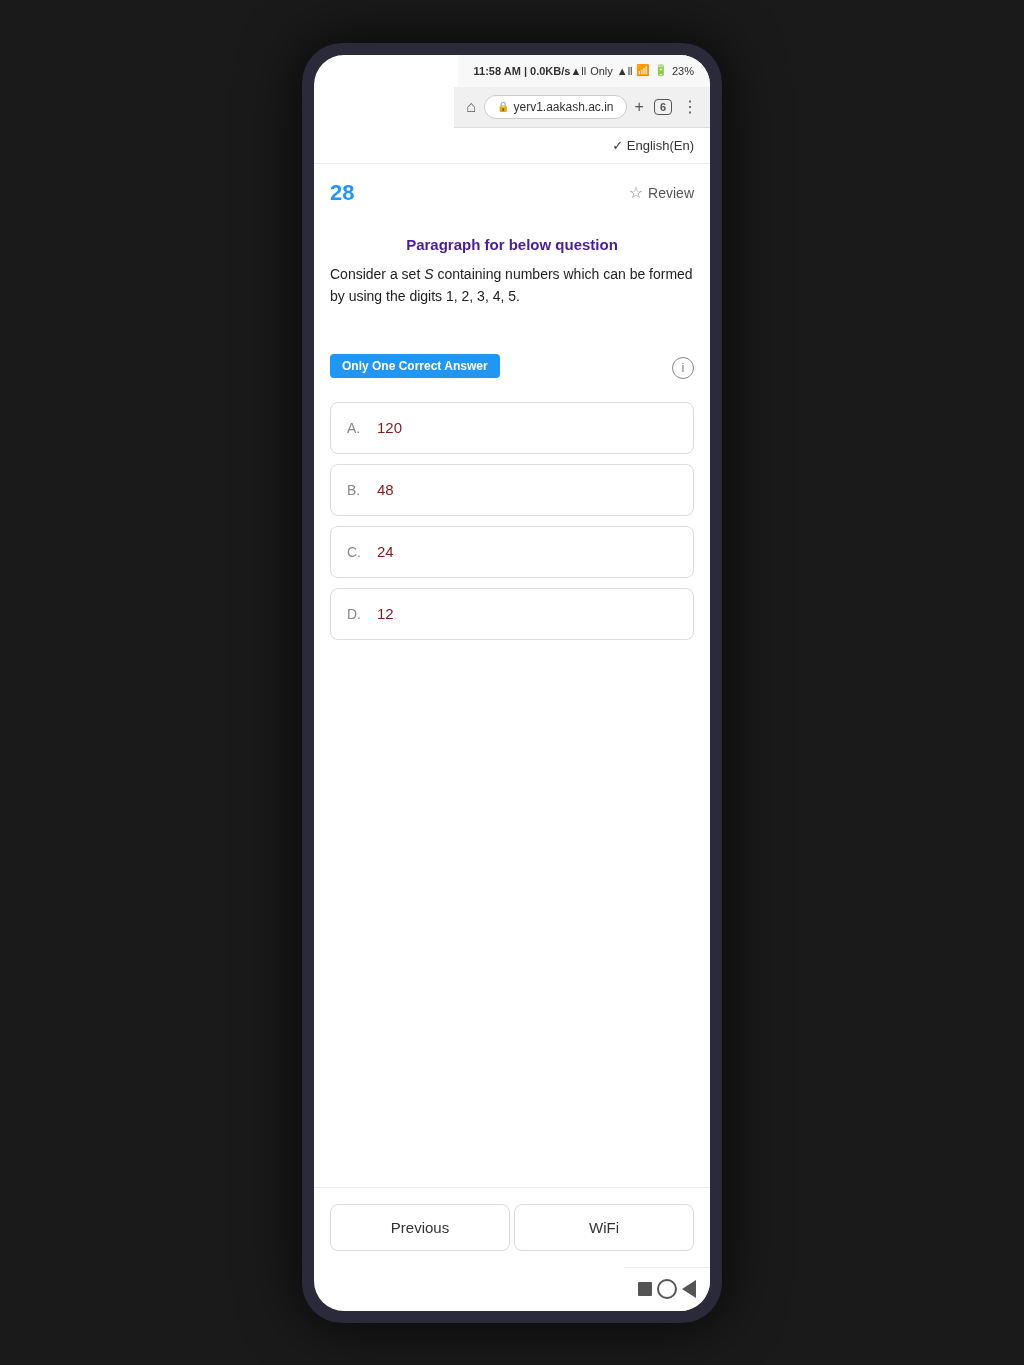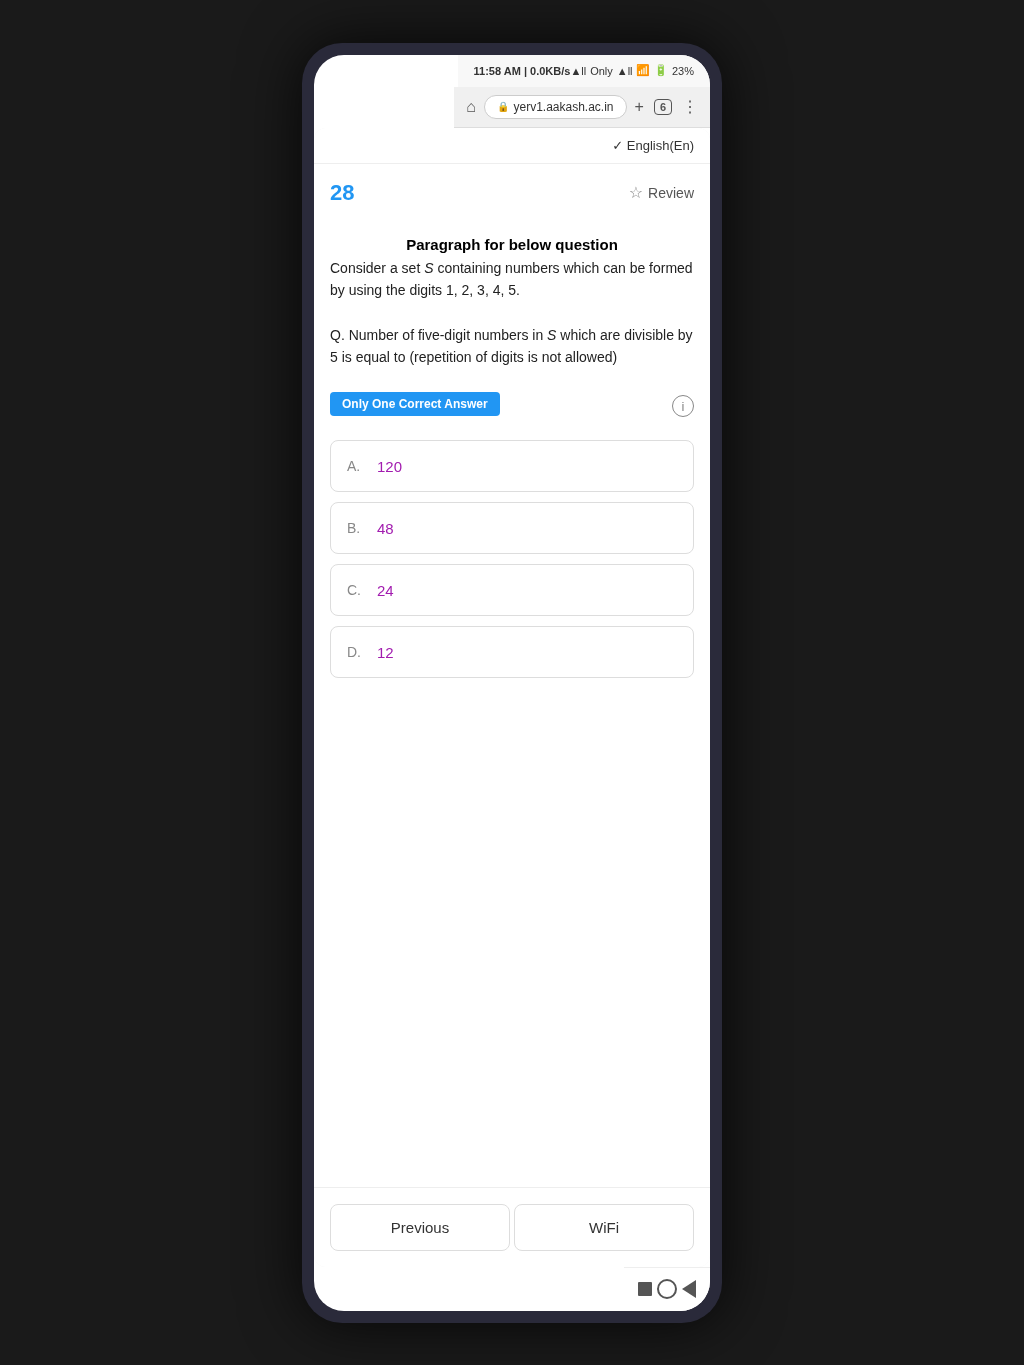--- a/index.html
+++ b/index.html
@@ -168,22 +168,22 @@
 
     .review-star {
       font-size: 16px;
       color: #888;
     }
 
     .paragraph-title {
       text-align: center;
       font-weight: 700;
       font-size: 15px;
-      margin-bottom: 4px;
-      color: #000000;
+      margin-bottom: 10px;
+      color: #4c1d95;
     }
 
     .question-text {
       font-size: 14px;
       line-height: 1.6;
       color: #222;
       margin-bottom: 24px;
     }
 
     .question-text em {
@@ -236,21 +236,21 @@
 
     .option-label {
       font-size: 14px;
       color: #888;
       font-weight: 500;
       min-width: 16px;
     }
 
     .option-value {
       font-size: 15px;
-      color: #a21caf;
+      color: #7f1d1d;
     }
 
     
     .nav-buttons {
       display: flex;
       gap: 4px;
       padding: 16px;
       background: #fff;
       border-top: 1px solid #eee;
     }
@@ -356,21 +356,20 @@
             <span class="review-star">☆</span>
             <span>Review</span>
           </button>
         </div>
 
         <div class="paragraph-title">Paragraph for below question</div>
 
         <div class="question-text">
           <span>Consider a set <em>S</em> containing numbers which can be formed by using the digits 1, 2, 3, 4, 5.</span>
           <br><br>
-          <span>Q. Number of five-digit numbers in <em>S</em> which are divisible by 5 is equal to (repetition of digits is not allowed)</span>
         </div>
 
         <div style="display:flex; justify-content:space-between; align-items:center; margin-top:24px;">
           <span class="answer-type-badge">Only One Correct Answer</span>
           <div class="info-icon">i</div>
         </div>
 
         <div class="options-section">
 
           <div class="option-item">

